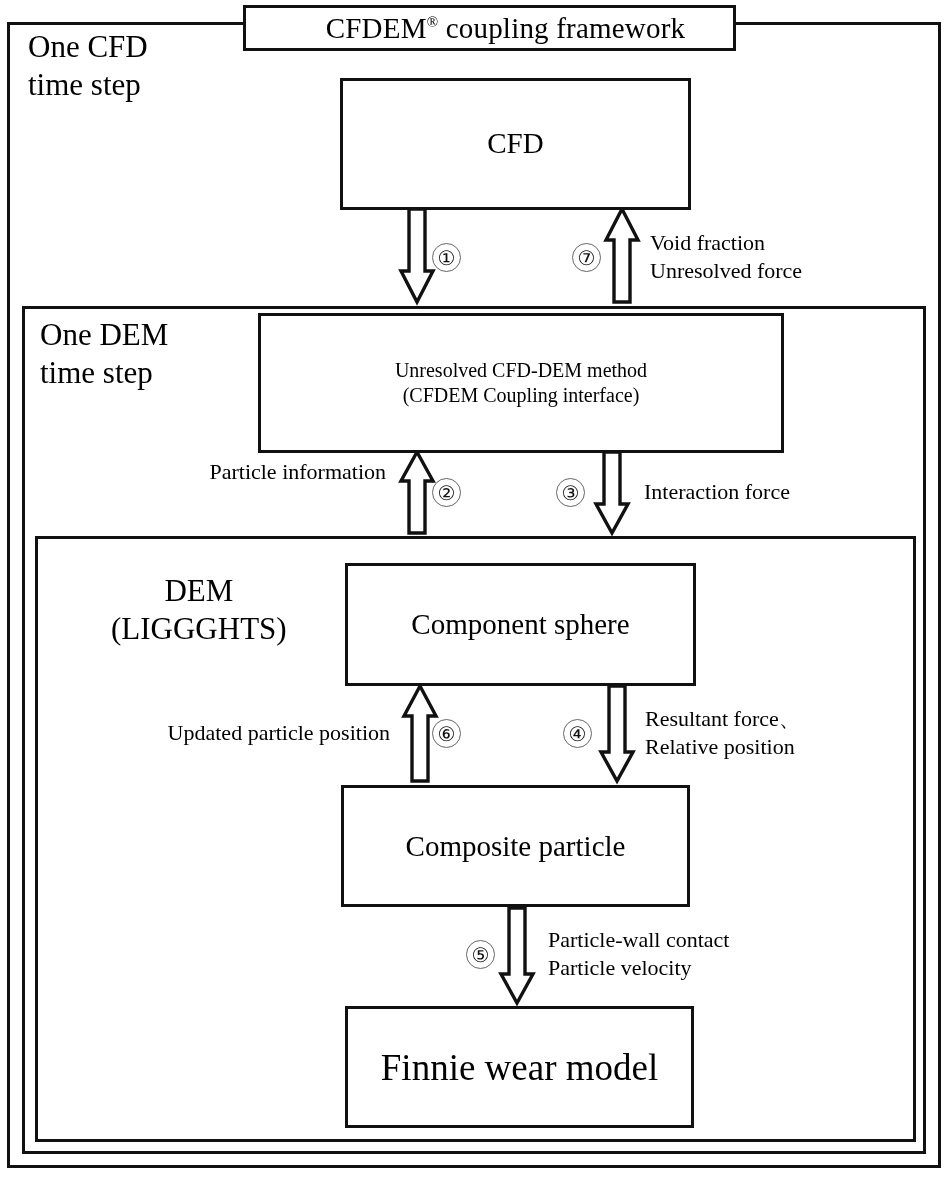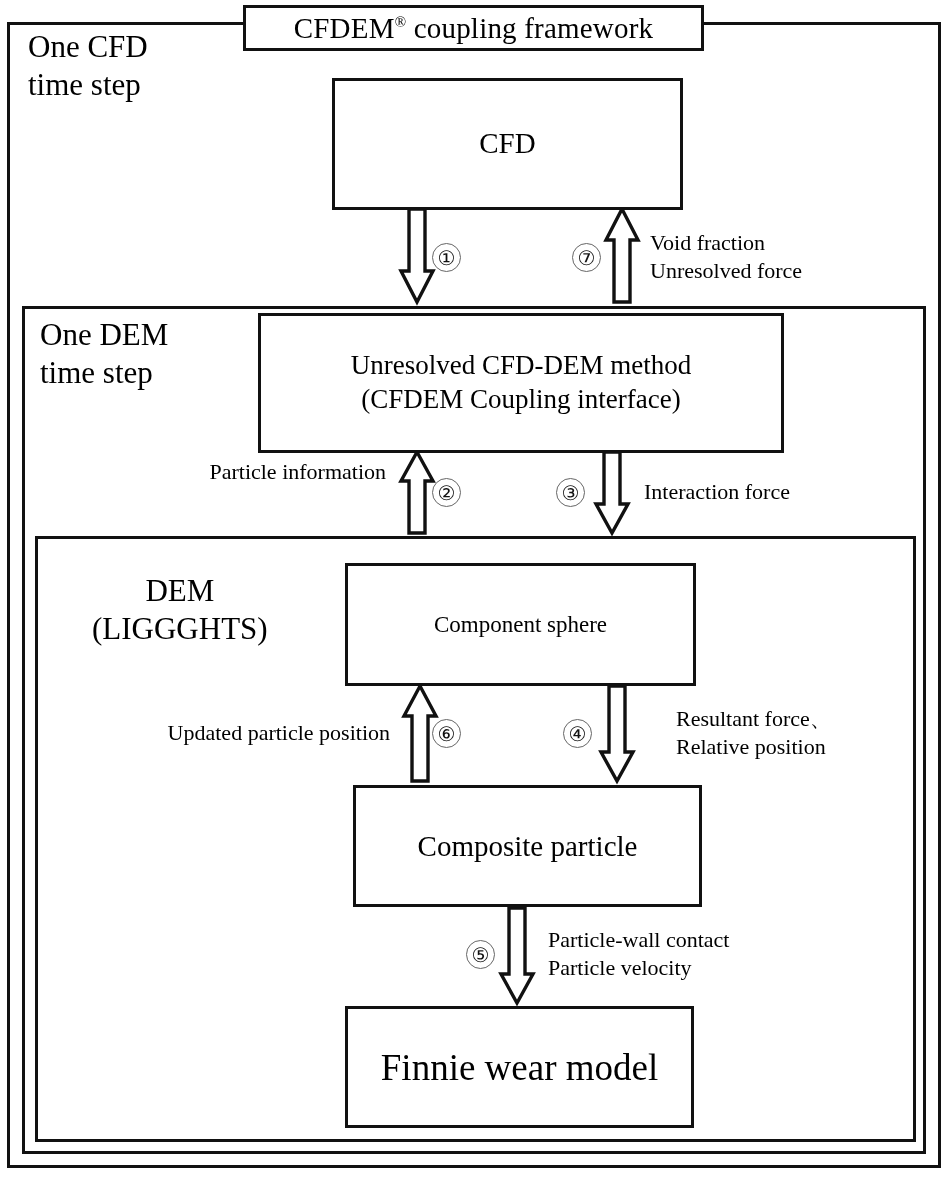--- a/index.html
+++ b/index.html
@@ -9,50 +9,50 @@
 
   
   .frame{position:absolute;border:3px solid #111;background:transparent;}
   #outer-frame{left:7px;top:22px;width:928px;height:1140px;}
   #dem-frame{left:22px;top:306px;width:898px;height:842px;}
   #liggghts-frame{left:35px;top:536px;width:875px;height:600px;}
 
   
   #title-box{position:absolute;left:243px;top:5px;width:455px;height:40px;
       border:3px solid #111;background:#fff;display:flex;align-items:center;
-      justify-content:center;z-index:6;}
+      justify-content:center;z-index:6;padding-left:32px;}
   #title-box .t{font-size:29px;line-height:1;letter-spacing:.2px;white-space:nowrap;}
   #title-box .t sup{font-size:15px;vertical-align:super;}
 
   
   .pbox{position:absolute;border:3px solid #111;background:#fff;z-index:5;
         display:flex;flex-direction:column;align-items:center;justify-content:center;
         text-align:center;}
   .pbox .l1,.pbox .l2{display:block;white-space:nowrap;}
 
-  #box-cfd{left:332px;top:78px;width:345px;height:126px;justify-content:center;}
+  #box-cfd{left:340px;top:78px;width:345px;height:126px;justify-content:center;}
   #box-cfd .l1,#box-cfd .l2{font-size:29px;line-height:1.22;}
 
   #box-unresolved{left:258px;top:313px;width:520px;height:134px;}
-  #box-unresolved .l1,#box-unresolved .l2{font-size:27px;line-height:1.25;}
+  #box-unresolved .l1,#box-unresolved .l2{font-size:20px;line-height:1.25;}
 
   #box-component{left:345px;top:563px;width:345px;height:117px;}
-  #box-component .l1{font-size:23px;}
+  #box-component .l1{font-size:29px;}
 
-  #box-composite{left:353px;top:785px;width:343px;height:116px;}
+  #box-composite{left:341px;top:785px;width:343px;height:116px;}
   #box-composite .l1{font-size:29px;}
 
   #box-finnie{left:345px;top:1006px;width:343px;height:116px;}
   #box-finnie .l1{font-size:37px;}
 
   
   .caption{position:absolute;z-index:4;font-size:31px;line-height:1.22;white-space:pre-line;}
   #cap-cfd{left:28px;top:28px;}
   #cap-dem{left:40px;top:316px;}
-  #cap-liggghts{left:92px;top:572px;text-align:center;}
+  #cap-liggghts{left:111px;top:572px;text-align:center;}
 
   
   .arrow{position:absolute;z-index:4;}
   .arrow svg{display:block;overflow:visible;}
 
   
   .elabel{position:absolute;z-index:4;font-size:22px;line-height:1.25;white-space:pre-line;}
   .elabel.right{text-align:left;}
   .elabel.left{text-align:right;}
 
@@ -140,21 +140,21 @@
   </div>
   <div class="circnum" style="left:432px;top:719px;">⑥</div>
   <div class="elabel left" style="left:110px;top:719px;width:280px;">Updated particle position</div>
 
   <div class="arrow" style="left:600px;top:686px;">
     <svg width="34" height="96" viewBox="0 0 34 96">
       <polygon points="9,0 25,0 25,66 33,66 17,95 1,66 9,66" fill="#fff" stroke="#111" stroke-width="3.4" stroke-linejoin="miter"></polygon>
     </svg>
   </div>
   <div class="circnum" style="left:563px;top:719px;">④</div>
-  <div class="elabel right" style="left:676px;top:705px;width:240px;">Resultant force、
+  <div class="elabel right" style="left:645px;top:705px;width:240px;">Resultant force、
 Relative position</div>
 
   <div class="arrow" style="left:500px;top:908px;">
     <svg width="34" height="96" viewBox="0 0 34 96">
       <polygon points="9,0 25,0 25,66 33,66 17,95 1,66 9,66" fill="#fff" stroke="#111" stroke-width="3.4" stroke-linejoin="miter"></polygon>
     </svg>
   </div>
   <div class="circnum" style="left:466px;top:940px;">⑤</div>
   <div class="elabel right" style="left:548px;top:926px;width:260px;">Particle-wall contact
 Particle velocity</div>

